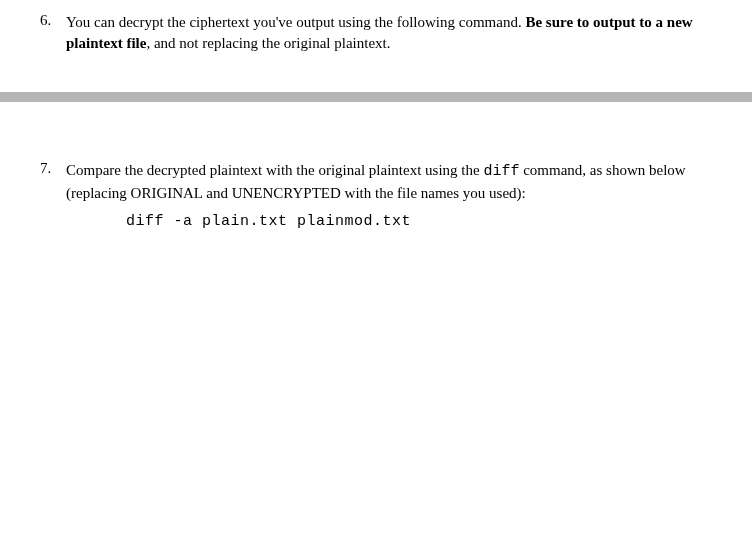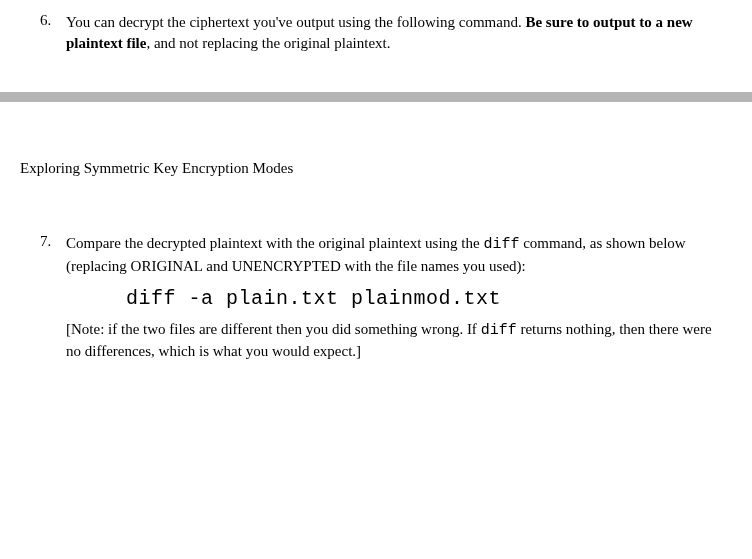--- a/index.html
+++ b/index.html
@@ -76,21 +76,21 @@
       font-family: 'Courier New', Courier, monospace;
     }
     .italic {
       font-style: italic;
     }
     .bold {
       font-weight: bold;
     }
     .diff-line {
       font-family: 'Courier New', Courier, monospace;
-      font-size: 20px;
+      font-size: 15px;
       margin: 6px 0 6px 60px;
       letter-spacing: 0.5px;
     }
     .note {
       font-size: 15px;
       line-height: 1.4;
     }
   </style>
 </head>
 <body>
@@ -100,26 +100,22 @@
     <div class="list-number">6.</div>
     <div class="list-content">
       <span>You can decrypt the ciphertext you've output using the following command. </span><span class="bold">Be sure to output to a new plaintext file</span><span>, and not replacing the original plaintext.</span>
     </div>
   </div>
 </div>
 
 <div class="separator"></div>
 
 <div class="page-bottom">
-  <div class="section-title">Exploring Symmetric Key Encryption Modes</div>
 
 
   <div class="list-item-7">
     <div class="list-number-7">7.</div>
     <div class="list-content-7">
       <span>Compare the decrypted plaintext with the original plaintext using the </span><span class="mono">diff</span><span> command, as shown below (replacing ORIGINAL and UNENCRYPTED with the file names you used):</span>
       <div class="diff-line">diff -a plain.txt plainmod.txt</div>
-      <div class="note">
-        <span>[Note: if the two files are different then you did something wrong. If </span><span class="mono">diff</span><span> returns nothing, then there were no differences, which is what you would expect.]</span>
-      </div>
     </div>
   </div>
 </div>
 
 </body></html>

